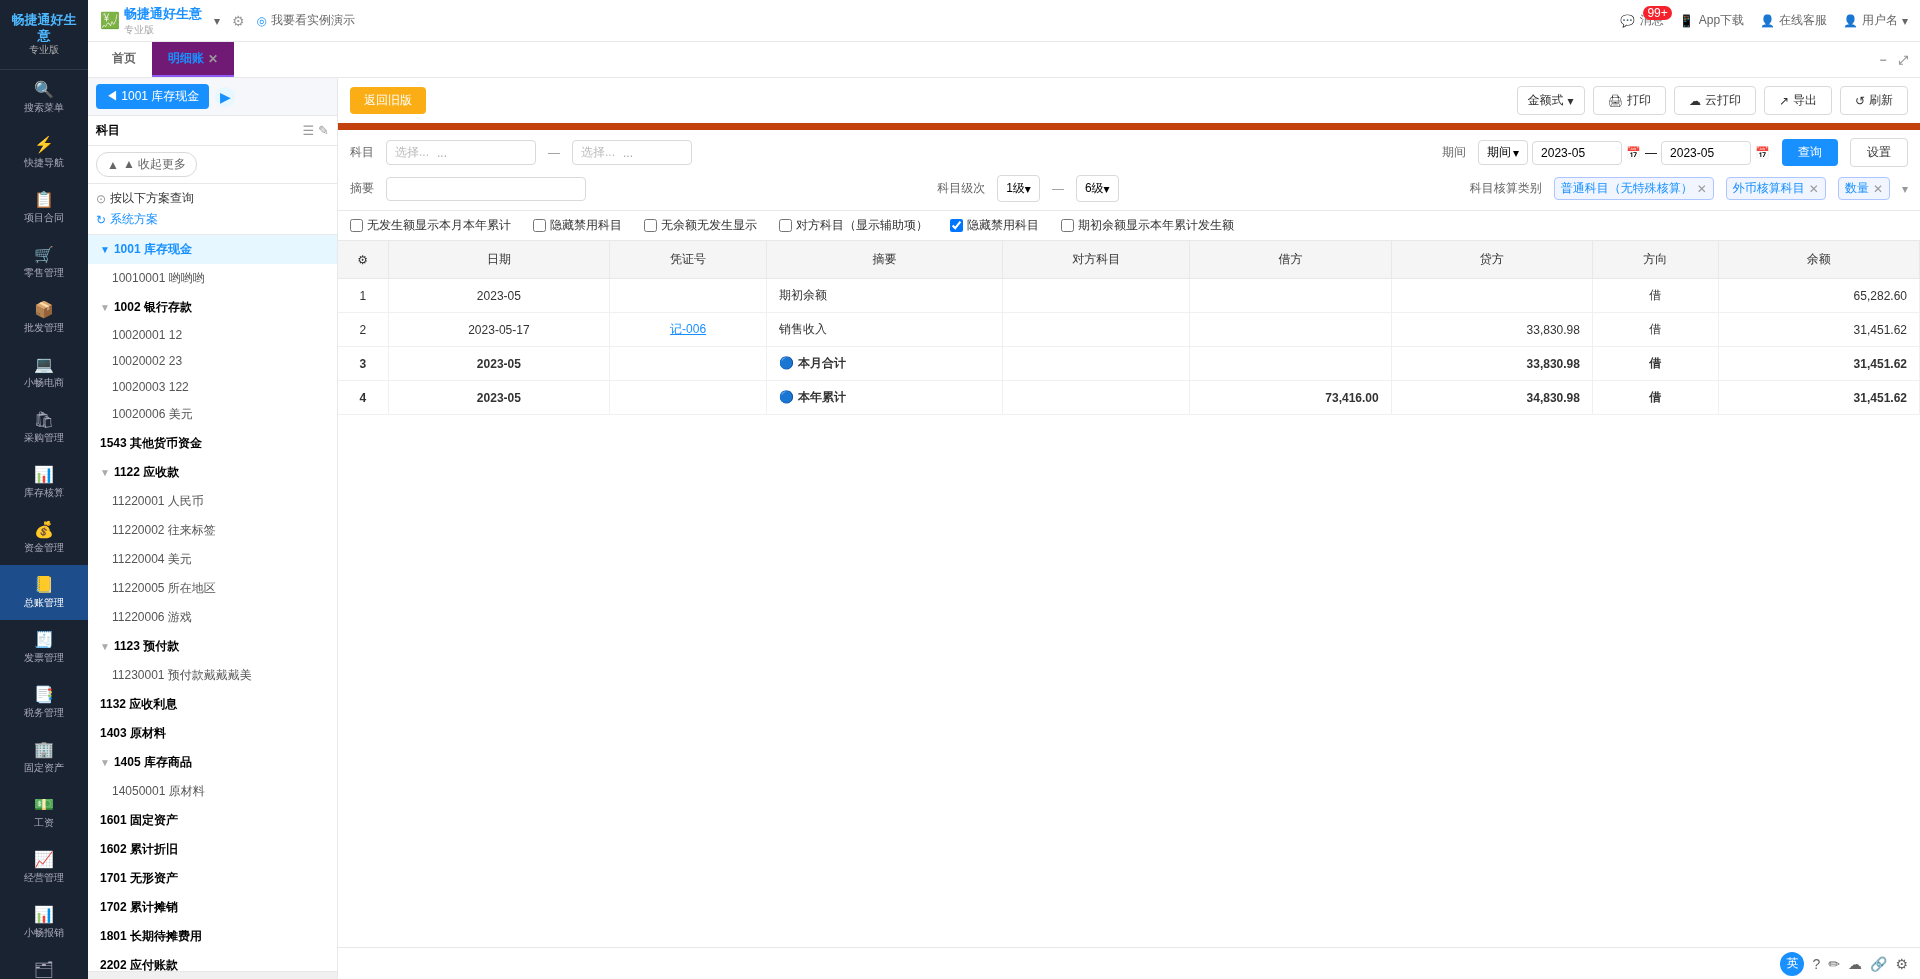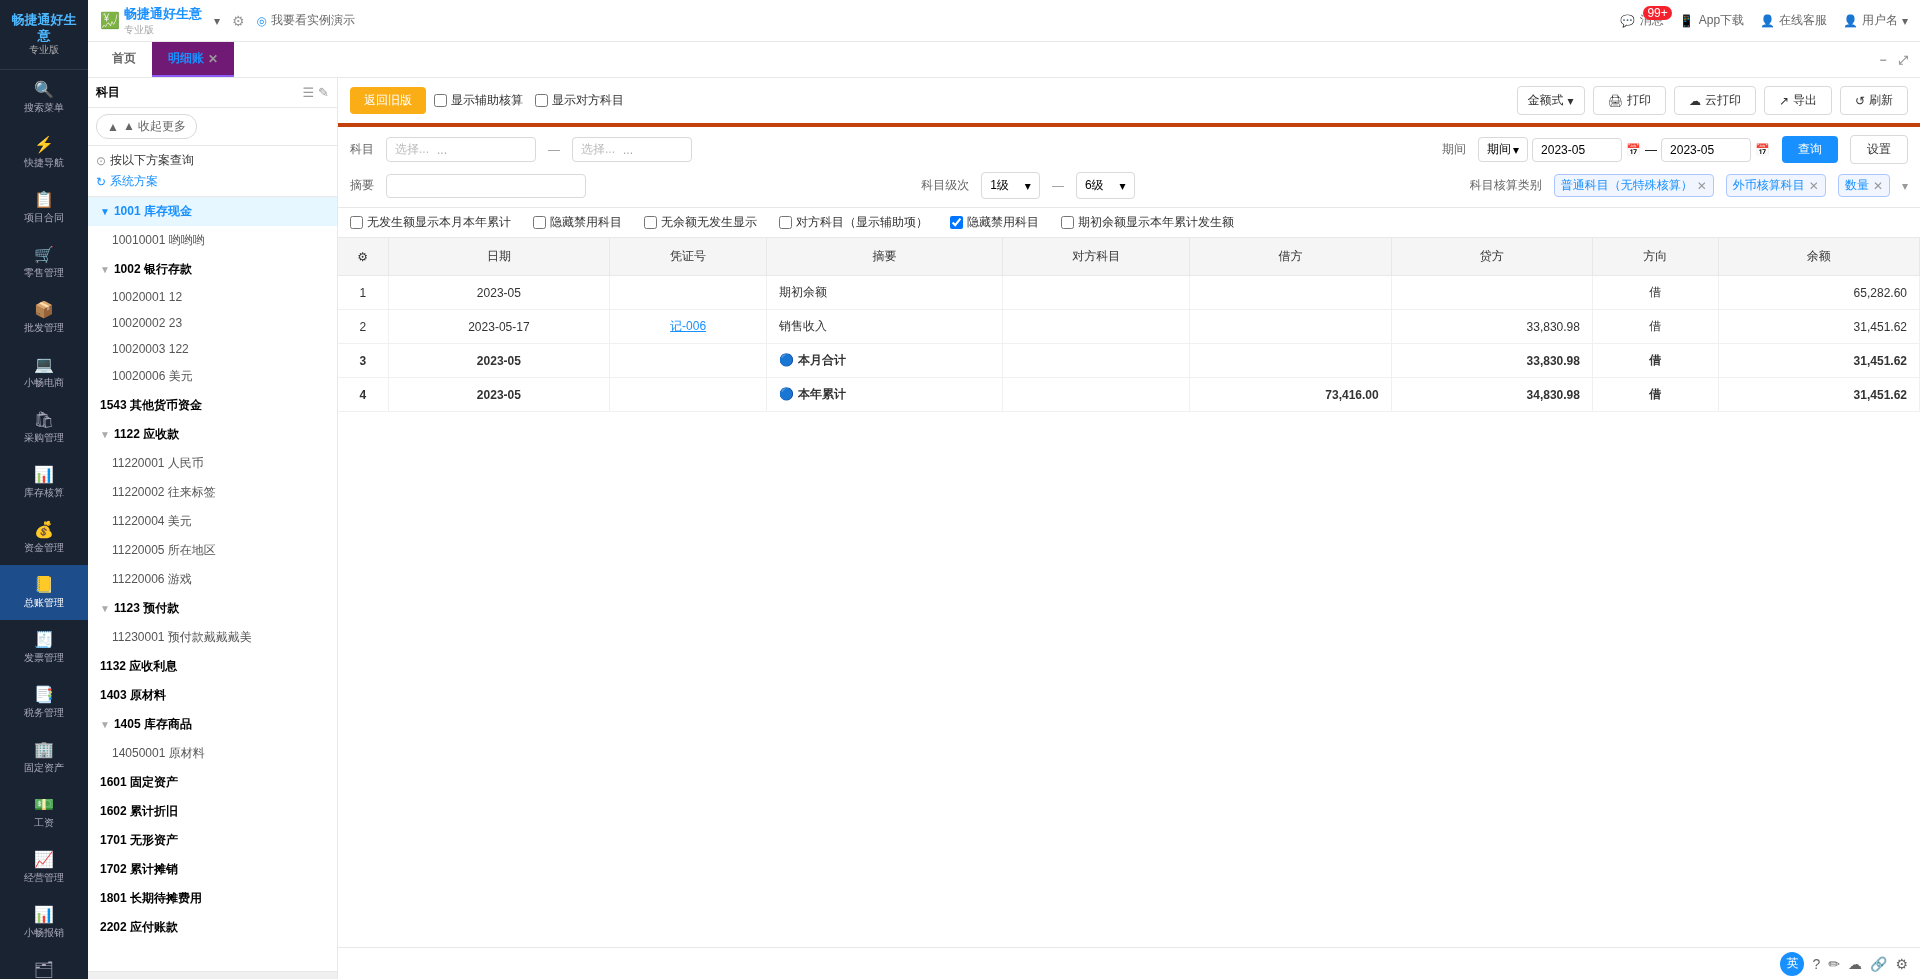--- a/index.html
+++ b/index.html
@@ -45,33 +45,33 @@
     .account-tree { flex: 1; overflow-y: auto; }
     .account-item { padding: 6px 8px 6px 12px; cursor: pointer; display: flex; align-items: center; gap: 4px; }
     .account-item.selected { background: #e6f7ff; color: #1890ff; }
     .account-item.parent { font-weight: bold; }
     .account-item.child { padding-left: 24px; color: #555; }
 
     
     .right-panel { flex: 1; display: flex; flex-direction: column; overflow: hidden; }
 
     
-    .action-bar { background: #fff; padding: 8px 12px; display: flex; align-items: center; gap: 8px; border-bottom: 4px solid #c2410c; flex-shrink: 0; flex-wrap: wrap; }
+    .action-bar { background: #fff; padding: 8px 12px; display: flex; align-items: center; gap: 8px; border-bottom: 7px solid #c2410c; flex-shrink: 0; flex-wrap: wrap; }
     .btn-default { background: #fff; color: #333; border: 1px solid #d9d9d9; border-radius: 4px; padding: 5px 14px; cursor: pointer; font-size: 12px; display: flex; align-items: center; gap: 4px; }
     .btn-dropdown { background: #fff; color: #333; border: 1px solid #d9d9d9; border-radius: 4px; padding: 5px 10px; cursor: pointer; font-size: 12px; display: flex; align-items: center; gap: 4px; }
     .btn-gold { background: #faad14; color: #fff; border: none; border-radius: 4px; padding: 5px 14px; cursor: pointer; font-size: 12px; }
     .action-bar-right { margin-left: auto; display: flex; align-items: center; gap: 8px; }
 
     
     .filter-bar { background: #fff; padding: 8px 12px; border-bottom: 1px solid #e8e8e8; flex-shrink: 0; }
     .filter-row { display: flex; align-items: center; gap: 12px; margin-bottom: 8px; }
     .filter-row:last-child { margin-bottom: 0; }
     .filter-label { color: #666; white-space: nowrap; }
     .filter-input { border: 1px solid #d9d9d9; border-radius: 4px; padding: 4px 8px; font-size: 12px; color: #333; min-width: 120px; }
-    .filter-select { border: 1px solid #d9d9d9; border-radius: 4px; padding: 4px 8px; font-size: 12px; background: #fff; cursor: pointer; display: flex; align-items: center; gap: 16px; white-space: nowrap; }
+    .filter-select { border: 1px solid #d9d9d9; border-radius: 4px; padding: 4px 8px; font-size: 12px; background: #fff; cursor: pointer; display: flex; align-items: center; gap: 0; white-space: nowrap; }
     .filter-date-input { border: 1px solid #d9d9d9; border-radius: 4px; padding: 4px 8px; font-size: 12px; }
     .filter-tag { display: inline-flex; align-items: center; background: #f0f5ff; border: 1px solid #adc6ff; border-radius: 4px; padding: 2px 6px; gap: 4px; color: #1890ff; font-size: 11px; }
     .filter-tag-close { color: #999; cursor: pointer; }
     .query-btn { background: #1890ff; color: #fff; border: none; border-radius: 4px; padding: 5px 16px; cursor: pointer; font-size: 12px; }
     .settings-btn { background: #fff; color: #333; border: 1px solid #d9d9d9; border-radius: 4px; padding: 5px 16px; cursor: pointer; font-size: 12px; }
 
     
     .checkbox-row { display: flex; align-items: center; gap: 22px; padding: 6px 12px; background: #fff; border-bottom: 1px solid #e8e8e8; flex-shrink: 0; }
     .checkbox-item { display: flex; align-items: center; gap: 4px; color: #333; cursor: pointer; }
     .checkbox-item input { margin: 0; }
@@ -231,20 +231,28 @@
     </div>
     <div class="tab-bar-right">
       <span class="tab-bar-icon">−</span>
       <span class="tab-bar-icon">⤢</span>
     </div>
   </div>
 
   <div class="content">
 
     <div class="left-panel">
+      <div class="account-header-row">
+        <div style="display:flex;align-items:center;gap:6px;flex:1">
+          <div style="background:#1890ff;color:#fff;border-radius:4px;padding:4px 10px;cursor:pointer;font-size:12px;display:flex;align-items:center;gap:4px">
+            <span>◀ 1001 库存现金</span>
+          </div>
+          <span style="color:#1890ff;cursor:pointer;font-size:14px;background:#e6f7ff;border-radius:50%;width:20px;height:20px;display:inline-flex;align-items:center;justify-content:center">▶</span>
+        </div>
+      </div>
 
       <div style="display:flex;align-items:center;padding:6px 8px;gap:4px;border-bottom:1px solid #e8e8e8">
         <span style="font-weight:bold;flex:1">科目</span>
         <span style="color:#999;cursor:pointer;font-size:13px">☰</span>
         <span style="color:#999;cursor:pointer;font-size:13px">✎</span>
       </div>
 
       <div style="padding:6px 8px;border-bottom:1px solid #e8e8e8">
         <button class="expand-more-btn">
           <span>▲</span>
@@ -351,30 +359,20 @@
       </div>
 
       <div style="height:8px;background:#f0f0f0;border-top:1px solid #e8e8e8"></div>
     </div>
 
     <div class="right-panel">
 
       <div class="action-bar">
         <button class="btn-gold">返回旧版</button>
 
-        <div style="flex:1;display:flex;align-items:center;gap:12px;flex-wrap:wrap">
-          <label class="checkbox-item">
-            <input type="checkbox" style="">
-            <span>显示辅助核算</span>
-          </label>
-          <label class="checkbox-item">
-            <input type="checkbox" style="">
-            <span>显示对方科目</span>
-          </label>
-        </div>
 
         <div class="action-bar-right">
           <button class="btn-dropdown">
             <span>金额式</span>
             <span>▾</span>
           </button>
           <button class="btn-default">
             <span>🖨</span>
             <span>打印</span>
           </button>

